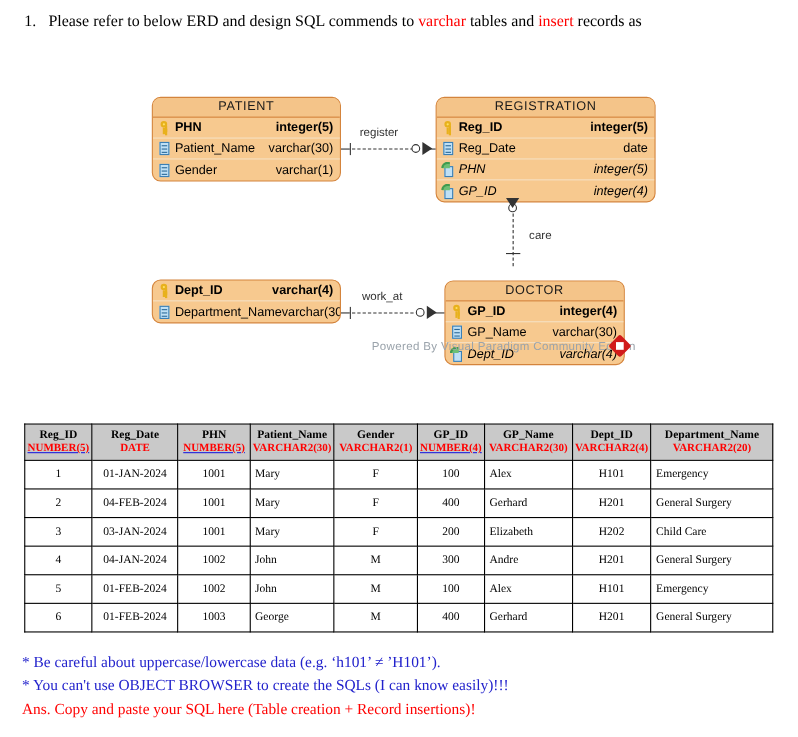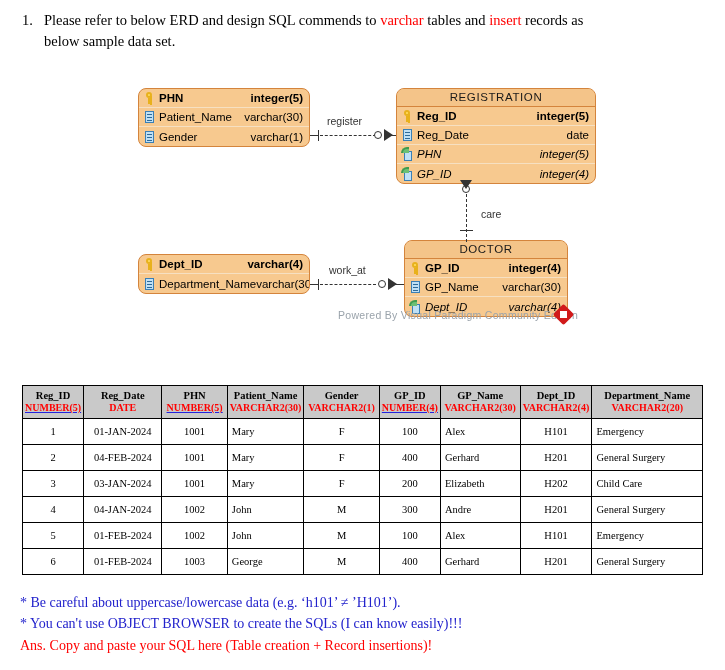--- a/index.html
+++ b/index.html
@@ -161,26 +161,27 @@
   .notes{position:absolute;left:20px;top:592px;width:690px;font-size:14px;line-height:1.52;}
   .notes div{white-space:nowrap;}
   .blue{color:#2222cc;}
   .red{color:#ff0000;}
 </style>
 </head>
 <body>
 
 <div class="question">
   <span class="num">1.</span>
-  <span class="body"><span>Please refer to below ERD and design SQL commends to </span><span class="kw">varchar</span><span> tables and </span><span class="kw">insert</span><span> records as</span><br><span>below sample data set.</span></span>
+  <span class="body"><span>Please refer to below ERD and design SQL commends to </span><span class="kw">varchar</span><span> tables and </span><span class="kw">insert</span><span> records as</span><br></span>
 </div>
 
 <div class="erd">
 
   <div class="entity" style="left:138px;top:10px;width:172px;">
+    <div class="etitle">PATIENT</div>
     <div class="attr pk">
       <span class="ic key"></span>
       <span class="aname">PHN</span>
       <span class="atype">integer(5)</span>
     </div>
     <div class="attr">
       <span class="ic col"></span>
       <span class="aname">Patient_Name</span>
       <span class="atype">varchar(30)</span>
     </div>
@@ -221,21 +222,21 @@
       <span class="aname">Dept_ID</span>
       <span class="atype">varchar(4)</span>
     </div>
     <div class="attr">
       <span class="ic col"></span>
       <span class="aname">Department_Name</span>
       <span class="atype">varchar(30)</span>
     </div>
   </div>
 
-  <div class="entity" style="left:404px;top:162px;width:164px;">
+  <div class="entity" style="left:404px;top:177px;width:164px;">
     <div class="etitle">DOCTOR</div>
     <div class="attr pk">
       <span class="ic key"></span>
       <span class="aname">GP_ID</span>
       <span class="atype">integer(4)</span>
     </div>
     <div class="attr">
       <span class="ic col"></span>
       <span class="aname">GP_Name</span>
       <span class="atype">varchar(30)</span>

